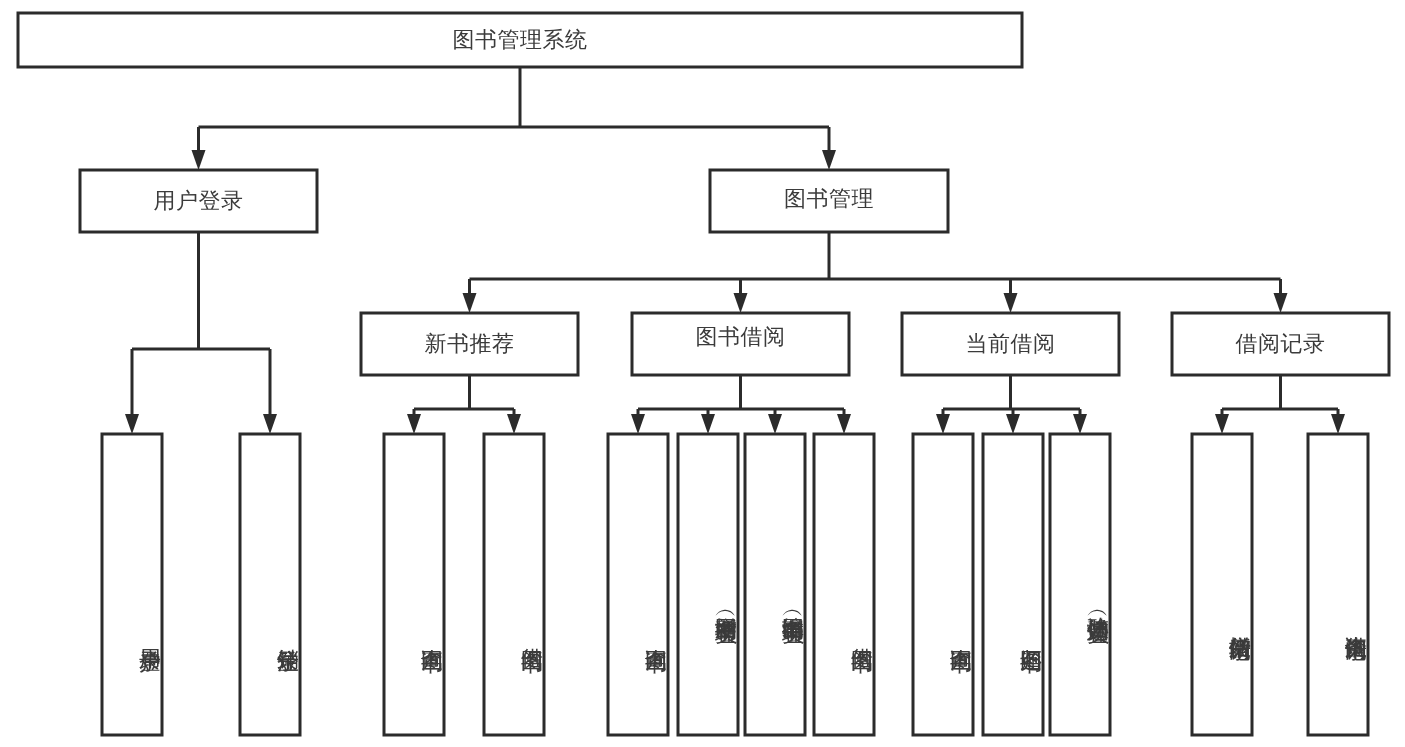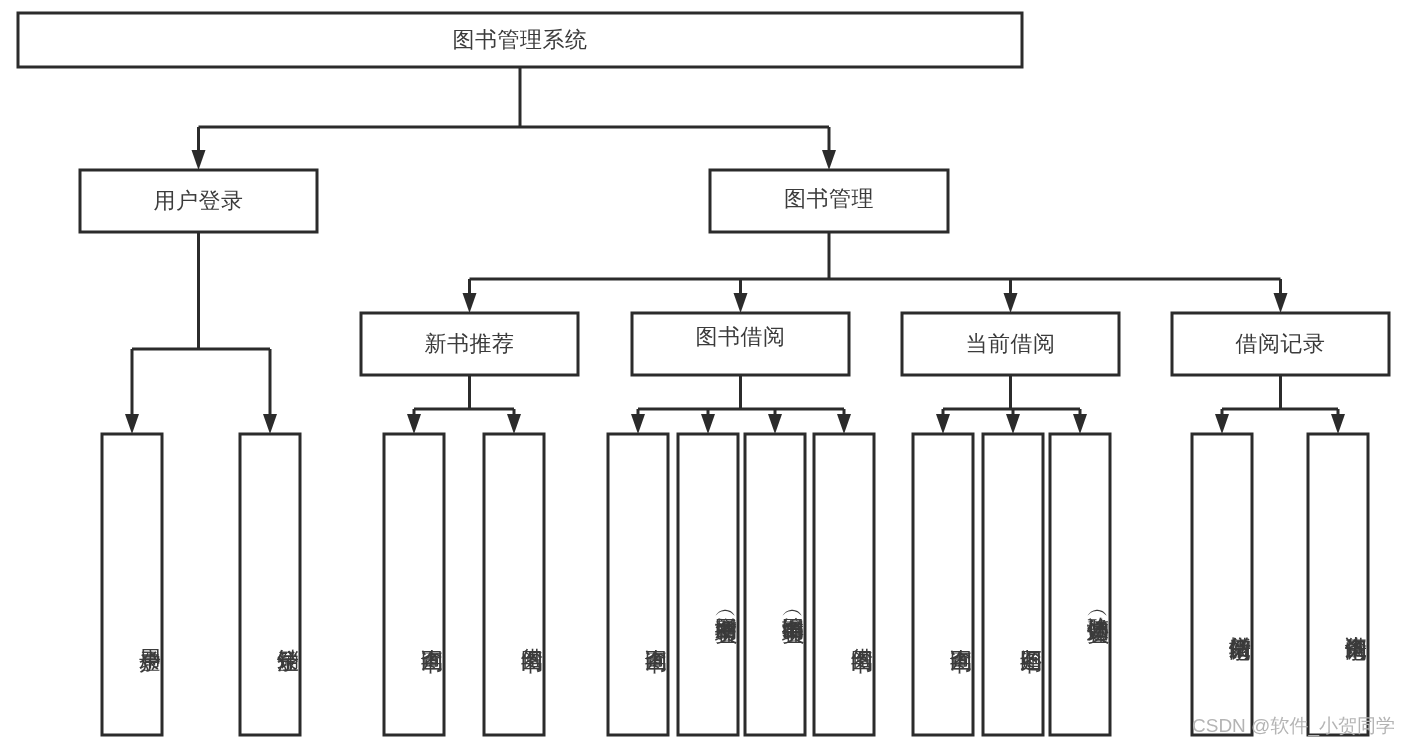--- a/index.html
+++ b/index.html
@@ -165,14 +165,13 @@
       <div class="node-label vertical" style="left: 608px; top: 434px; width: 60px; height: 301px; font-size: 22px; padding-top: 97.5px;">查询图书</div>
       <div class="node-label vertical" style="left: 678px; top: 434px; width: 60px; height: 301px; font-size: 22px; padding-top: 37.5px;">新增图书（管理员）</div>
       <div class="node-label vertical" style="left: 745px; top: 434px; width: 60px; height: 301px; font-size: 22px; padding-top: 37.5px;">编辑图书（管理员）</div>
       <div class="node-label vertical" style="left: 814px; top: 434px; width: 60px; height: 301px; font-size: 22px; padding-top: 97.5px;">借阅图书</div>
       <div class="node-label vertical" style="left: 913px; top: 434px; width: 60px; height: 301px; font-size: 22px; padding-top: 97.5px;">查询图书</div>
       <div class="node-label vertical" style="left: 983px; top: 434px; width: 60px; height: 301px; font-size: 22px; padding-top: 97.5px;">归还图书</div>
       <div class="node-label vertical" style="left: 1050px; top: 434px; width: 60px; height: 301px; font-size: 22px; padding-top: 37.5px;">确认归还（管理员）</div>
       <div class="node-label vertical" style="left: 1192px; top: 434px; width: 60px; height: 301px; font-size: 22px; padding-top: 73.5px;">新增借阅记录</div>
       <div class="node-label vertical" style="left: 1308px; top: 434px; width: 60px; height: 301px; font-size: 22px; padding-top: 73.5px;">查询借阅记录</div>
     </div>
-  <div class="watermark" style="left:1192px; top:713px;">CSDN @软件_小贺同学</div>
 </div>
 
 </body></html>

